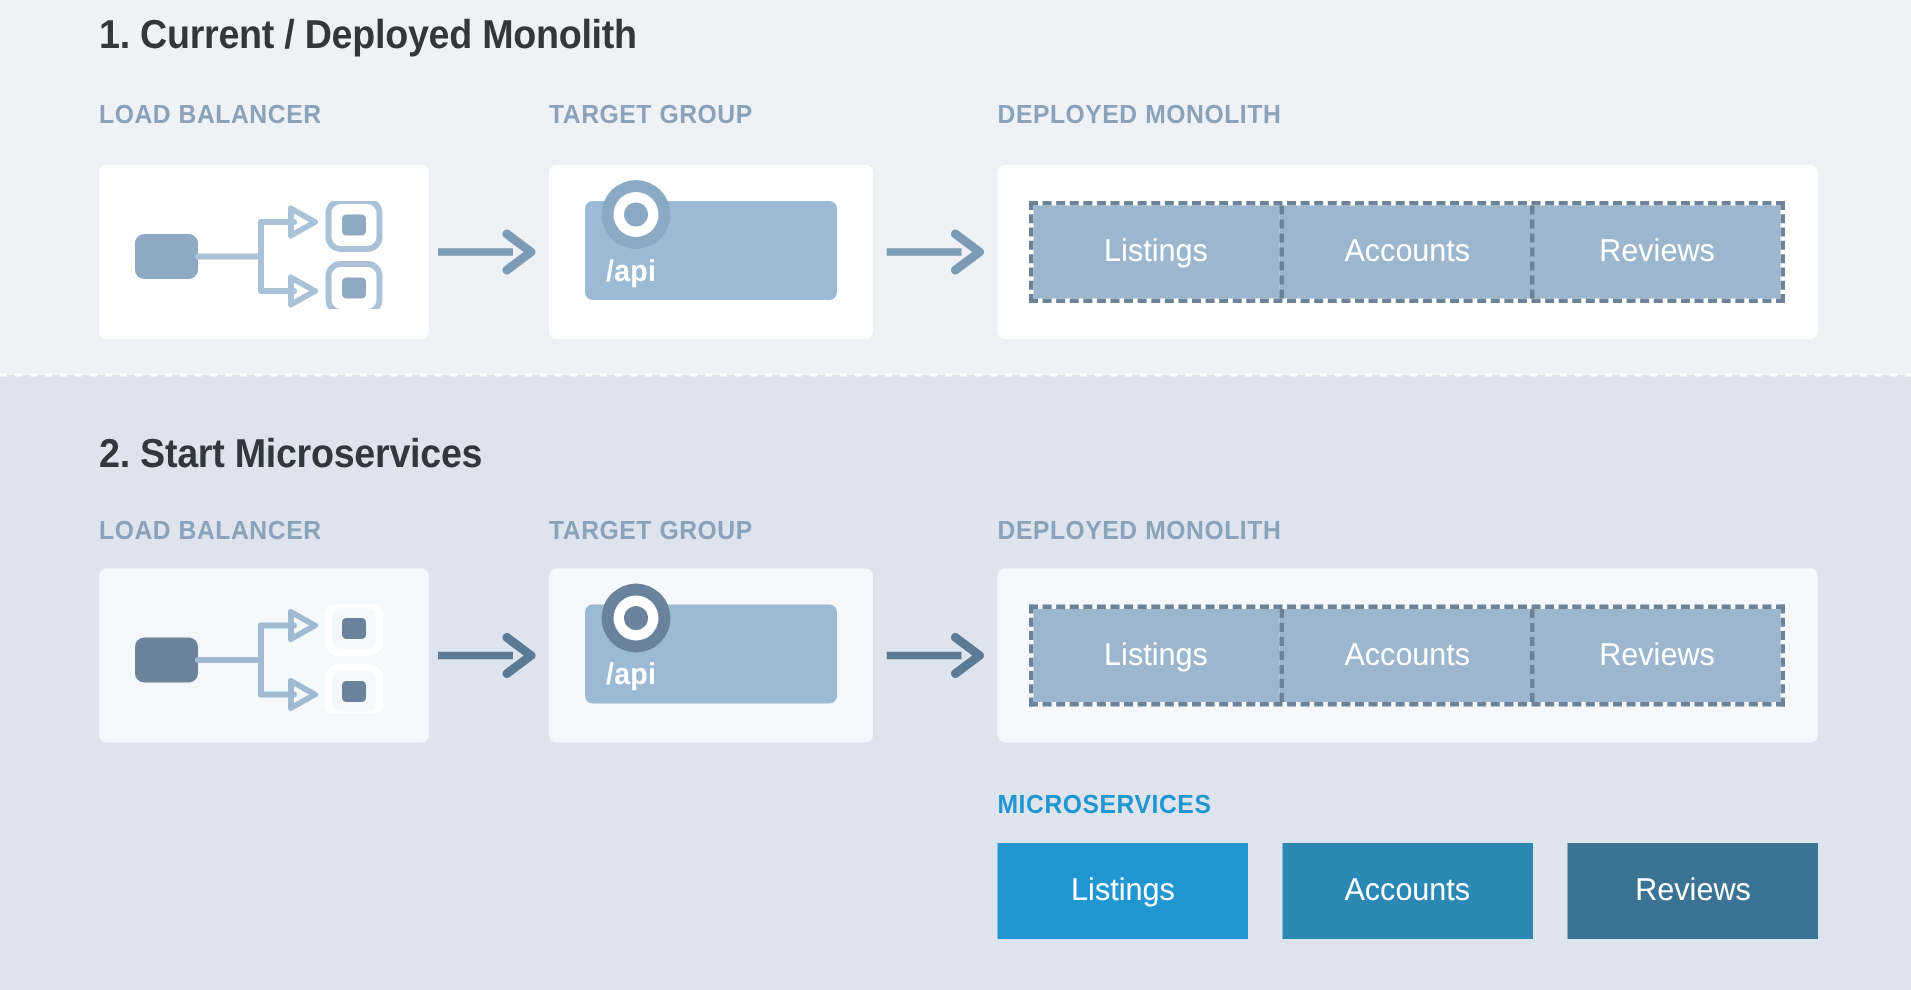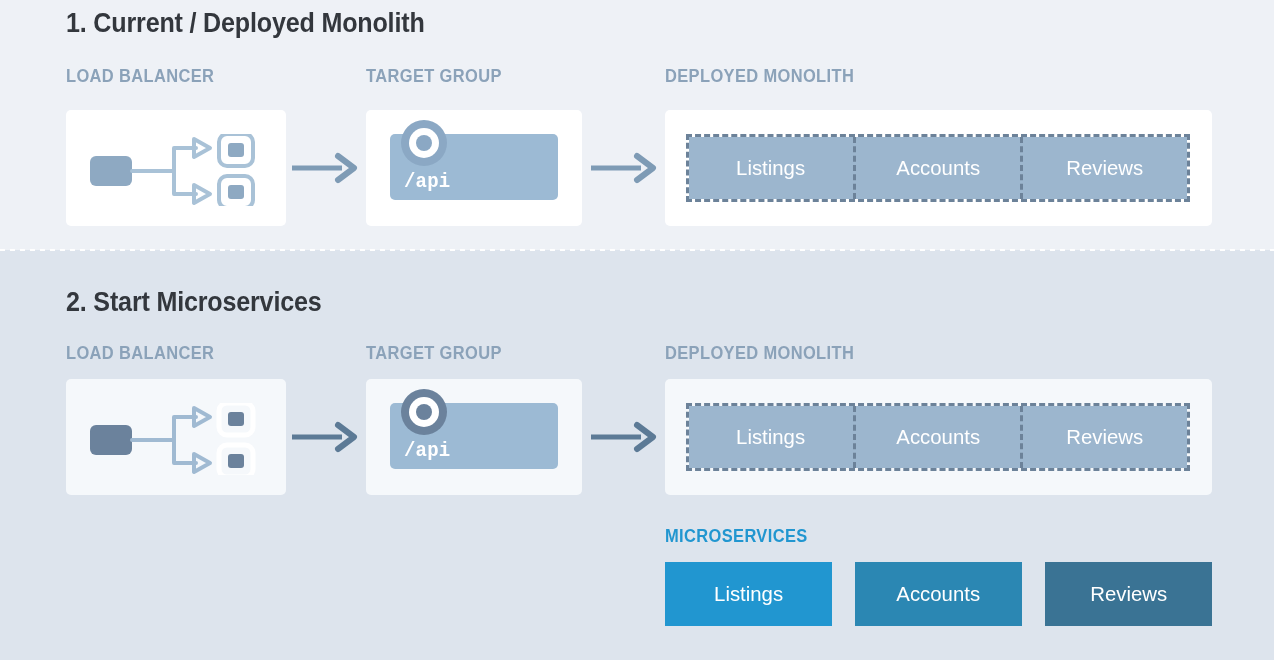--- a/index.html
+++ b/index.html
@@ -69,21 +69,20 @@
   .card-offwhite { background: #f5f8fb; }
 
   
   .lb-icon { position: absolute; }
 
   
   .tg-box {
     position: absolute;
     border-radius: 5px;
     box-sizing: border-box;
-    font-family: Liberation Mono, monospace;
   }
   .tg-label {
     position: absolute;
     left: 14px; bottom: 7px;
     color: #ffffff;
     font-size: 20px;
     font-weight: bold;
     letter-spacing: 0.2px;
     transform: scaleX(0.95);
     transform-origin: left center;

